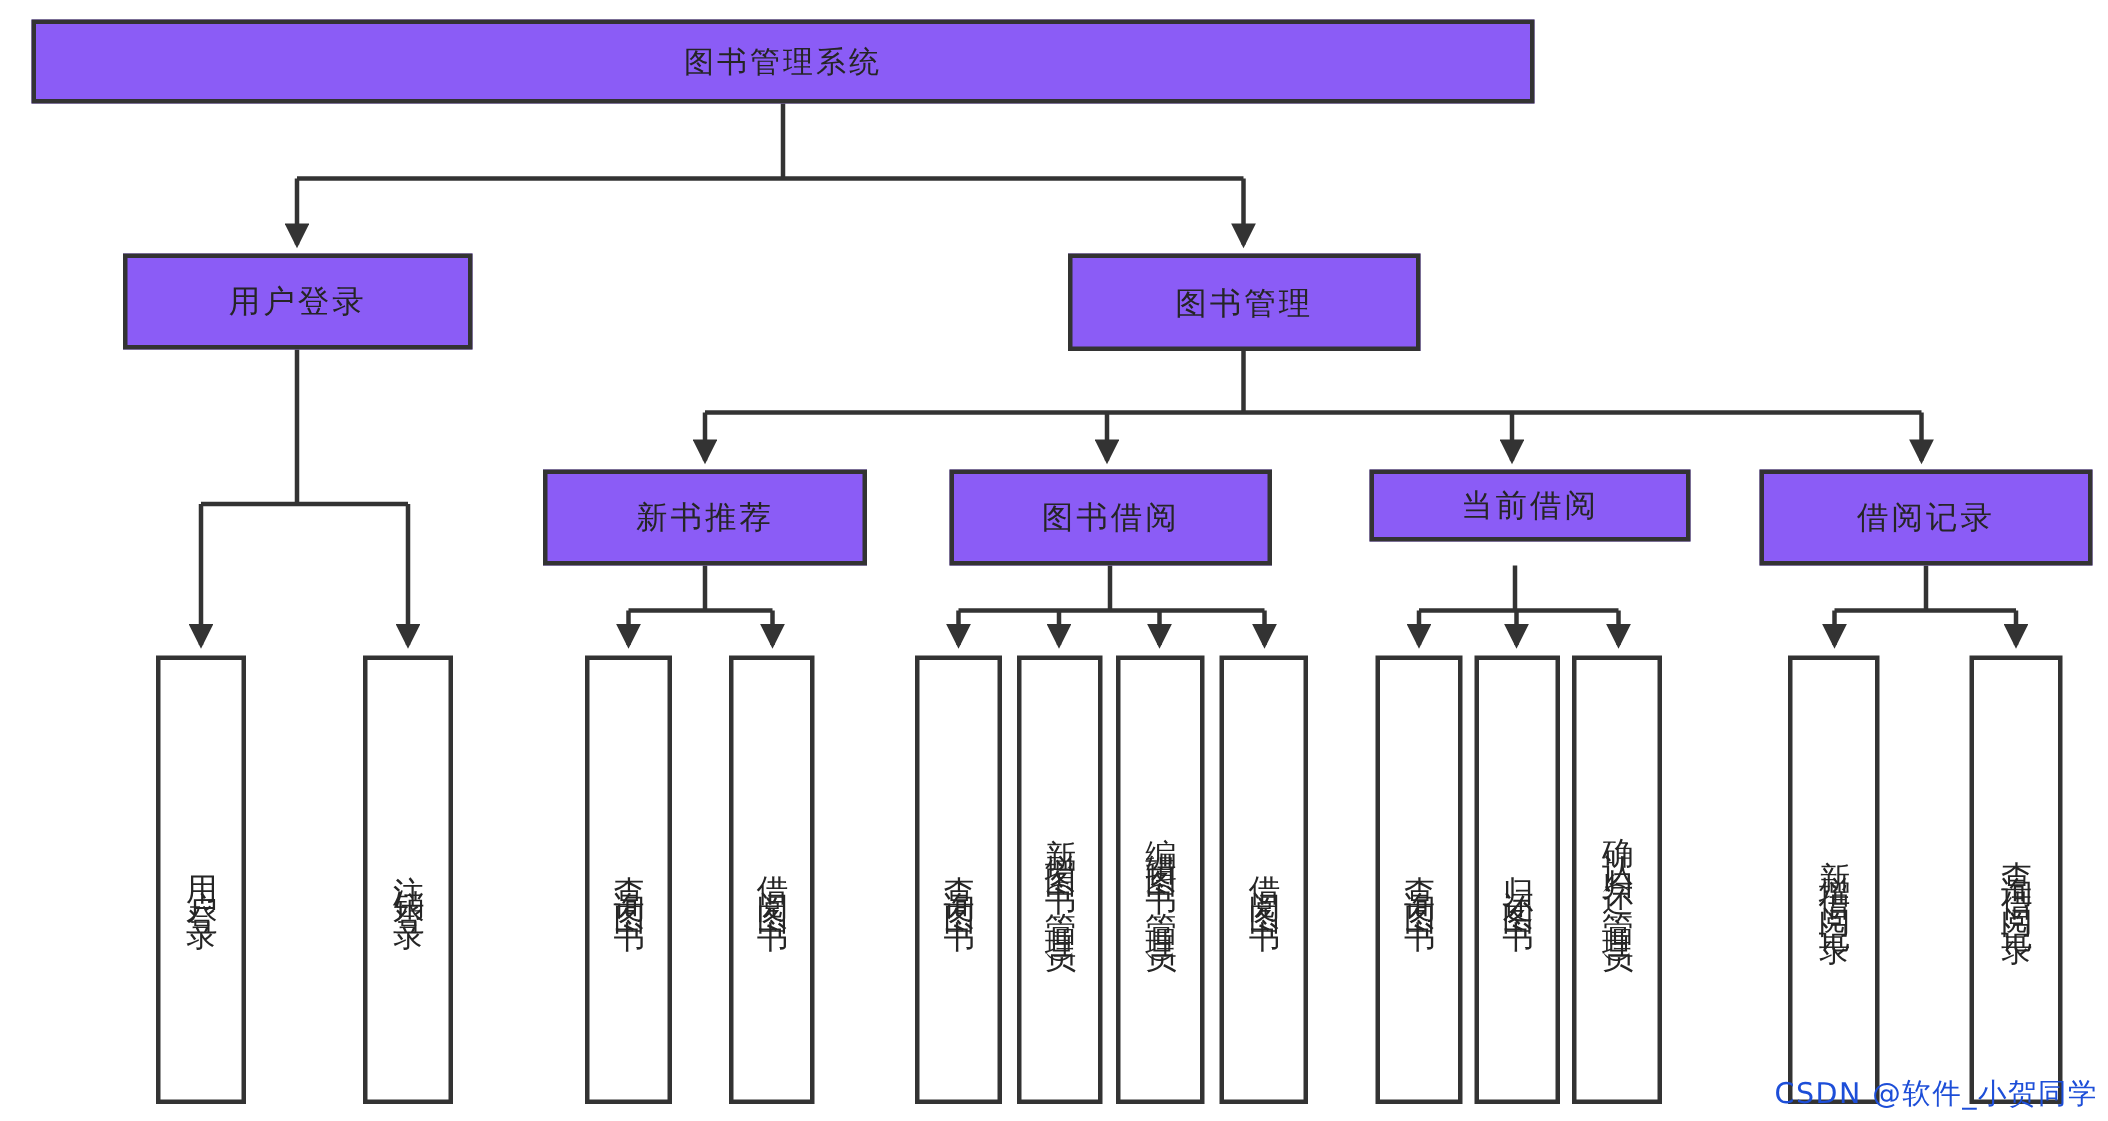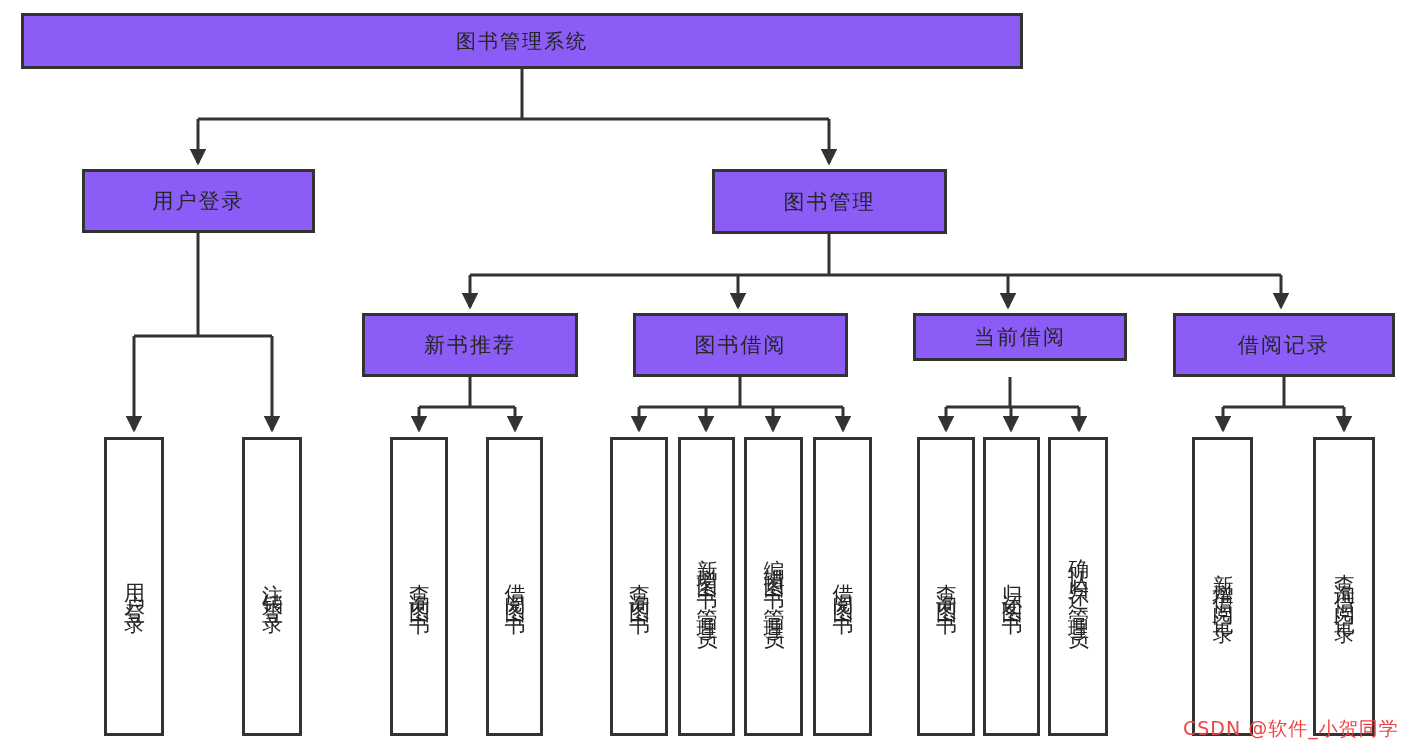--- a/index.html
+++ b/index.html
@@ -53,21 +53,21 @@
     font-size: 21px;
     letter-spacing: 10px;
     line-height: 1;
   }
   .watermark {
     position: absolute;
     left: 1183px;
     top: 716px;
     font-size: 19px;
     letter-spacing: 1px;
-    color: #ef4444;
+    color: #1d4ed8;
     white-space: nowrap;
   }
 </style>
 </head>
 <body>
 
 <div class="canvas">
 
   <svg class="wires" width="1405" height="747" viewBox="0 0 1405 747" xmlns="http://www.w3.org/2000/svg">
     <defs>

